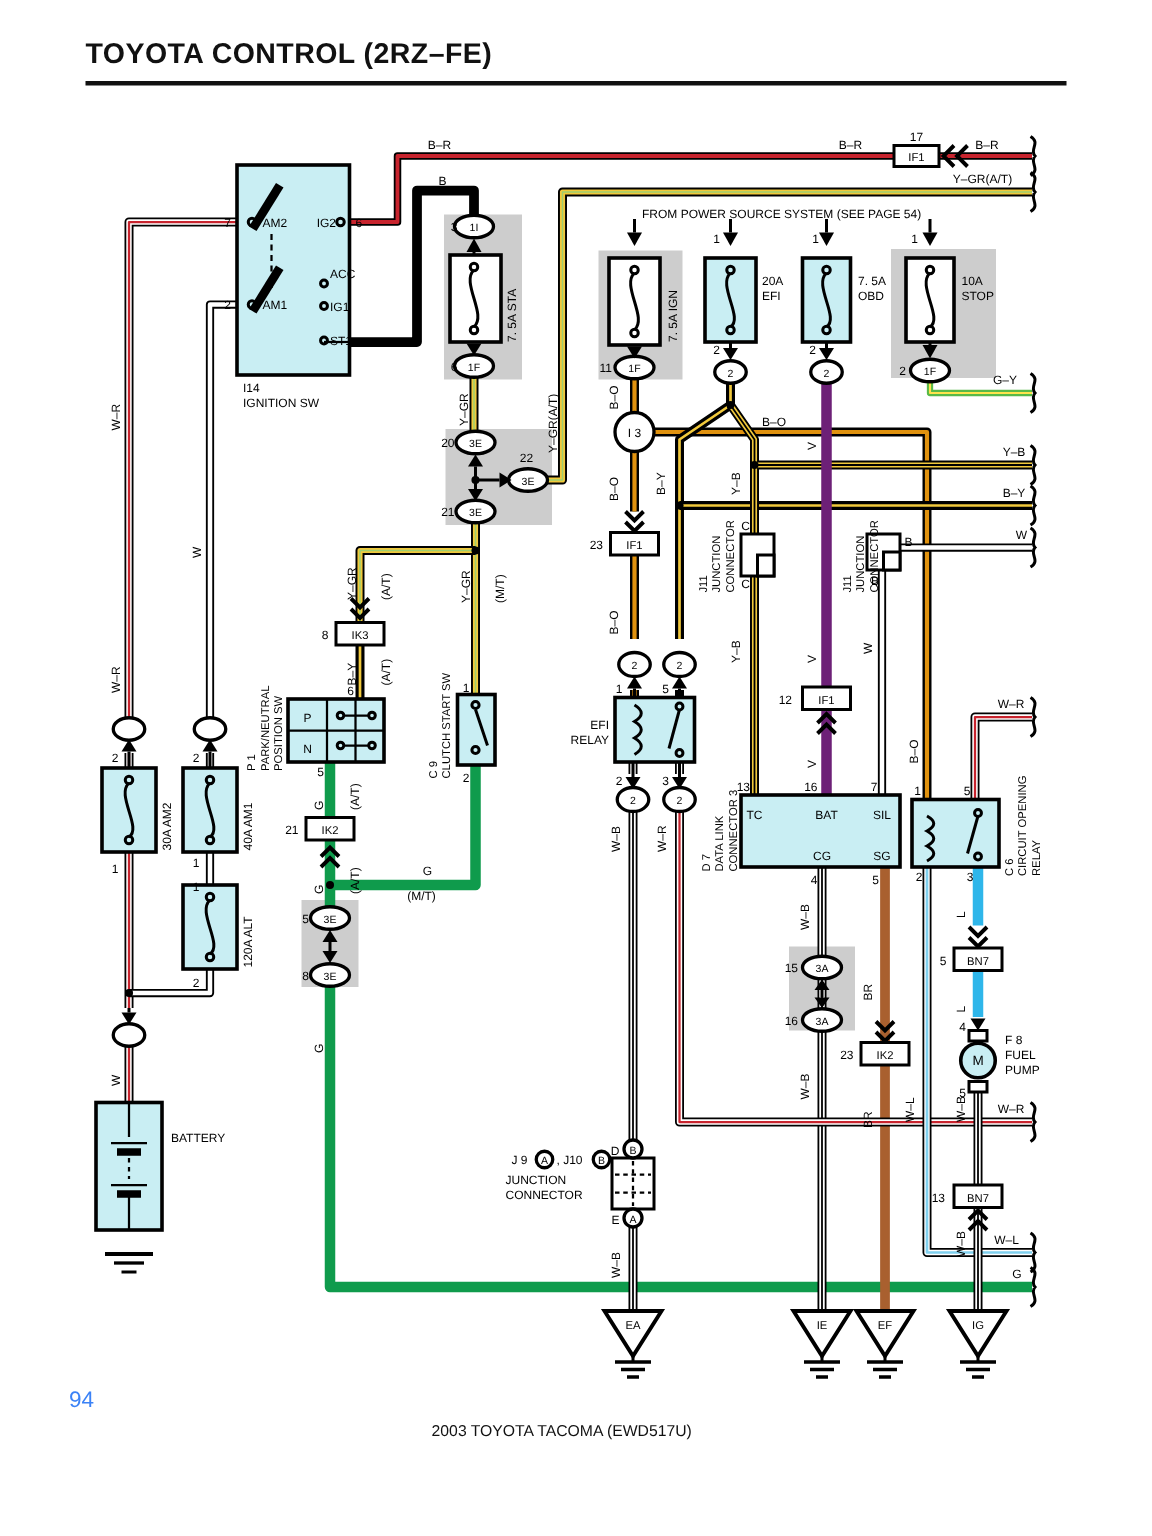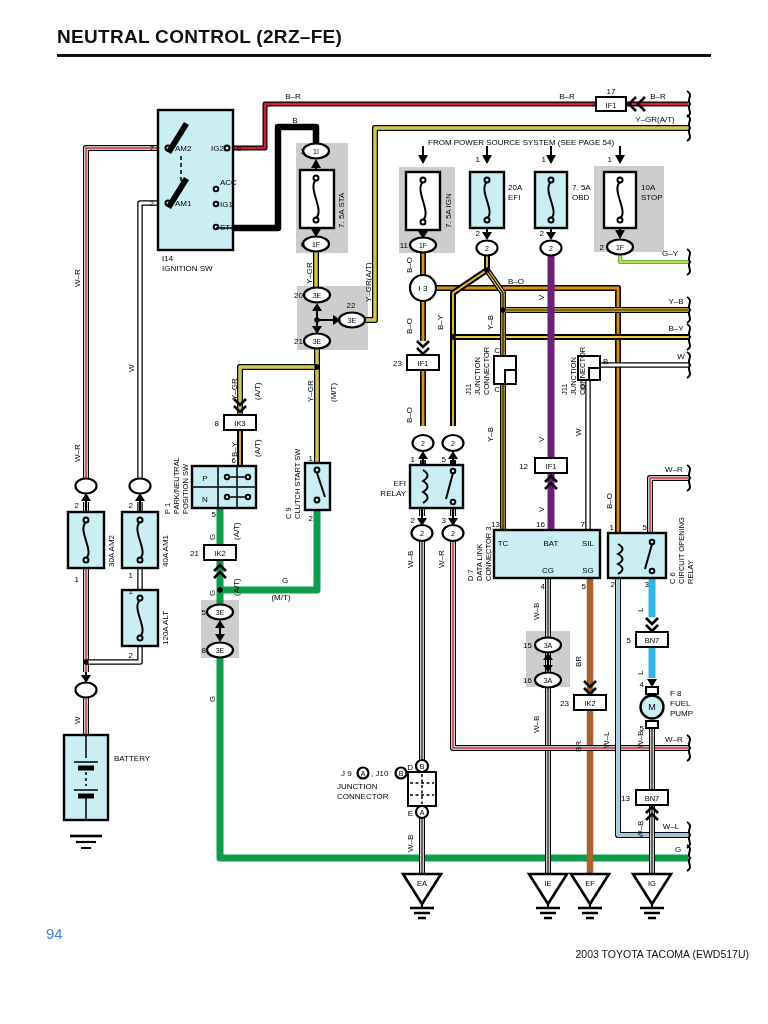--- a/index.html
+++ b/index.html
@@ -1,20 +1,20 @@
 <!DOCTYPE html>
 <html><head>
 <meta charset="utf-8">
 <style>
   html,body{margin:0;padding:0;background:#fff}
   .page{position:relative;width:768px;height:1024px;background:#fff;overflow:hidden;font-family:"Liberation Sans",sans-serif}
   .title{position:absolute;left:57px;top:26px;font-size:19px;font-weight:bold;color:#111;letter-spacing:.3px}
   .rule{position:absolute;left:57px;top:54px;width:654px;height:2.5px;background:#111}
   .pageno{position:absolute;left:46px;top:925px;font-size:15px;color:#3b82f6}
-  .footer{position:absolute;left:0;top:948px;width:749px;text-align:right;font-size:10.5px;color:#111}
+  .footer{position:absolute;left:0;top:948px;width:749px;text-align:center;font-size:10.5px;color:#111}
   svg{position:absolute;left:0;top:0}
   svg text{font-family:"Liberation Sans",sans-serif;font-size:8px;fill:#000}
   .t7{font-size:7px}.t75{font-size:7.5px}.t9{font-size:9px}
   .tm{text-anchor:middle}.te{text-anchor:end}
   .s{fill:none;stroke-linejoin:round;stroke-linecap:butt}
   .k5{stroke:#000;stroke-width:5}.k55{stroke:#000;stroke-width:5.5}
   .k6{stroke:#000;stroke-width:6}.k7{stroke:#000;stroke-width:6.5}
   .red3{stroke:#c8242e;stroke-width:2.6}.redc{stroke:#c8242e;stroke-width:1.5}
   .yel{stroke:#f1c93c;stroke-width:3.4}.yelt{stroke:#f1c93c;stroke-width:1.8}
   .wht{stroke:#fff;stroke-width:3.6}.wht3{stroke:#fff;stroke-width:3}
@@ -36,21 +36,21 @@
   .chv{stroke:#000;stroke-width:2.6;fill:none}
   .arr{fill:#000}
   .dot{fill:#000}
   .gnd{fill:#fff;stroke:#000;stroke-width:2.6}
   .rb{position:absolute;font-size:7.5px;line-height:9px;white-space:pre-line;color:#000;transform:rotate(-90deg);transform-origin:0 0}
 </style>
 </head>
 <body>
 
 <div class="page">
-  <div class="title">NEUTRAL CONTROL (2RZ–FE)</div>
+  <div class="title">TOYOTA CONTROL (2RZ–FE)</div>
   <div class="rule"></div>
 
   <svg width="768" height="1024" viewBox="0 0 768 1024">
 
     <g>
       <rect class="pan" x="296" y="143" width="52" height="110"></rect>
       <rect class="pan" x="399" y="167" width="56" height="86"></rect>
       <rect class="pan" x="594" y="166" width="70" height="86"></rect>
       <rect class="pan" x="297" y="286" width="71" height="64"></rect>
       <rect class="pan" x="201" y="600" width="38" height="58"></rect>

